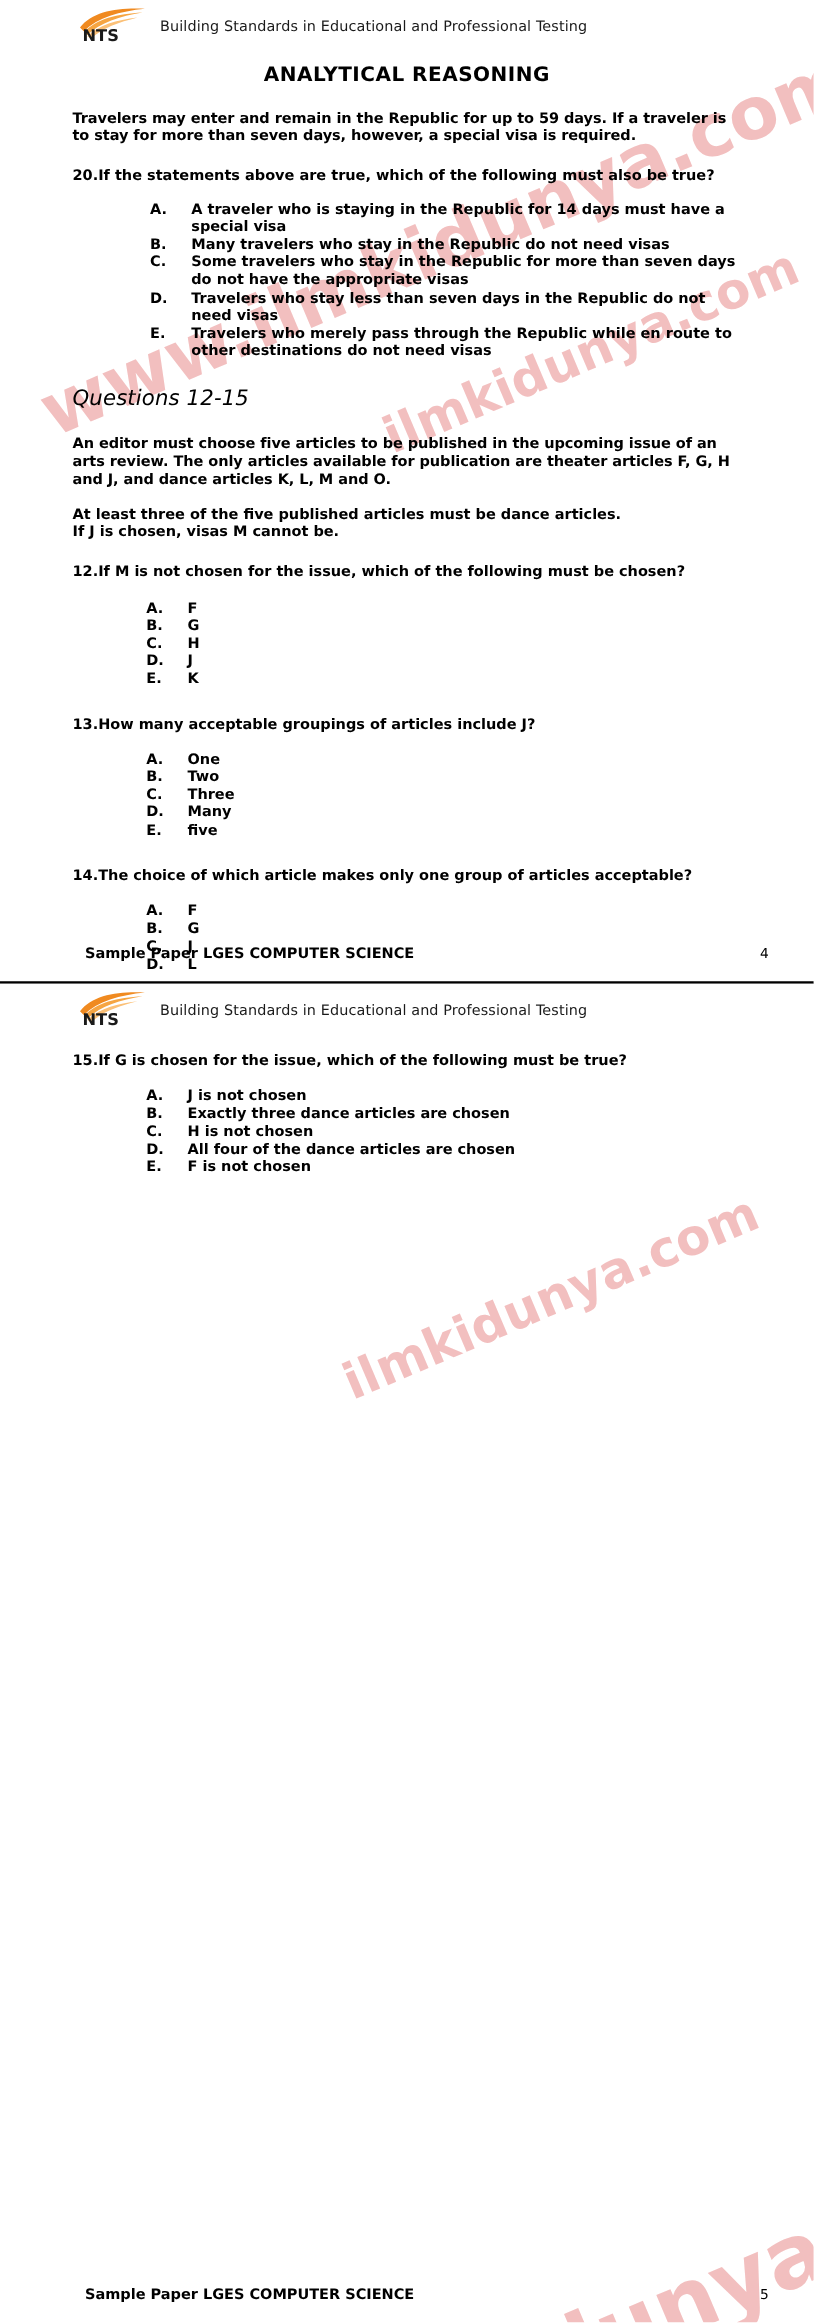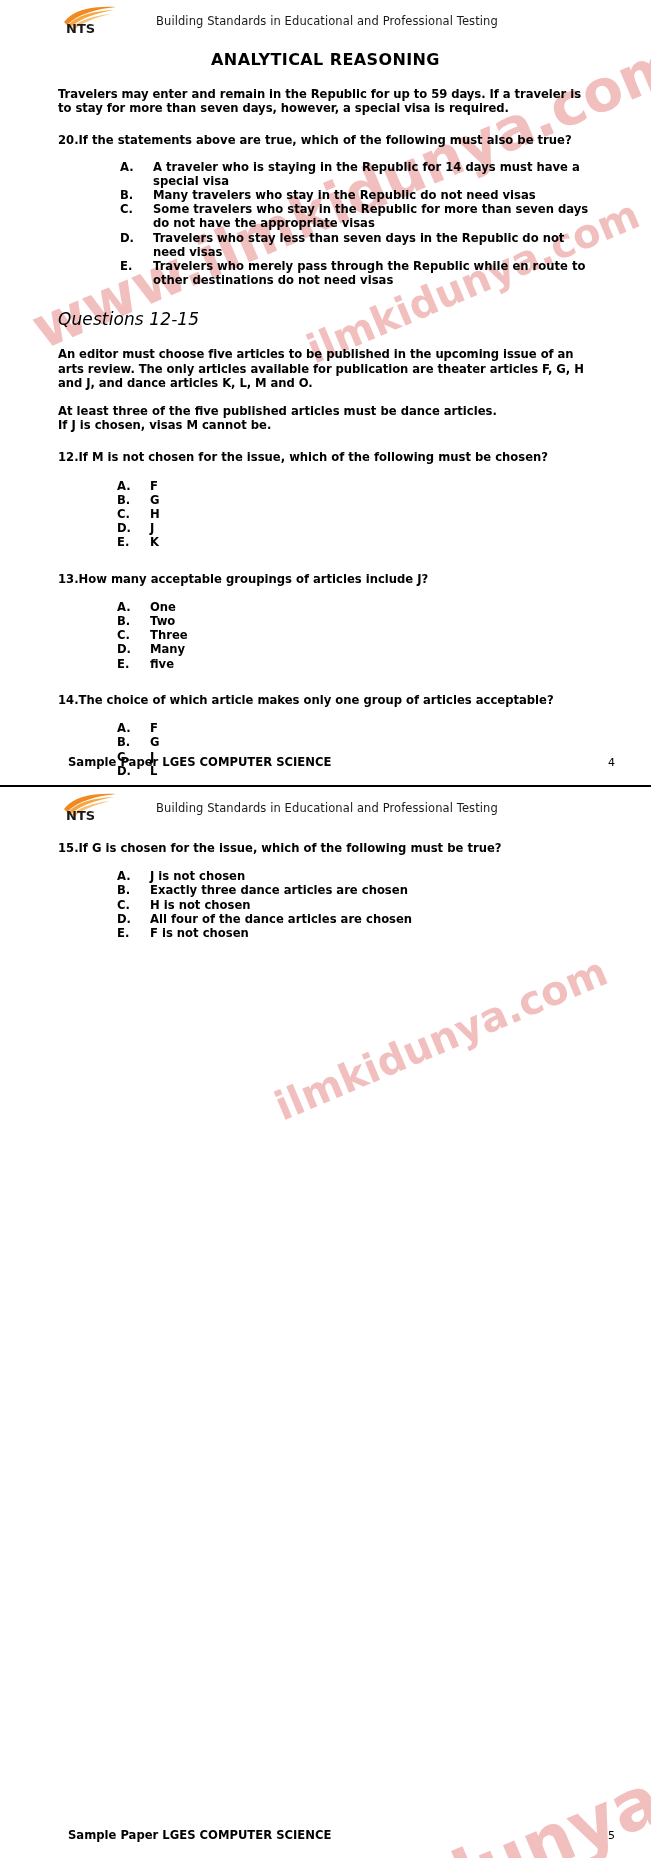--- a/index.html
+++ b/index.html
@@ -40,21 +40,21 @@
     position: relative;
     width: 60px;
     height: 30px;
     margin-left: 2px;
     flex: 0 0 auto;
   }
   .logo svg { display: block; }
   .header-tagline {
     font-size: 11.5px;
     color: #1a1a1a;
-    margin-left: 36px;
+    margin-left: 8px;
     letter-spacing: 0.1px;
     white-space: nowrap;
   }
 
   
   .doc-title {
     text-align: center;
     font-size: 16px;
     font-weight: bold;
     letter-spacing: 0.4px;

